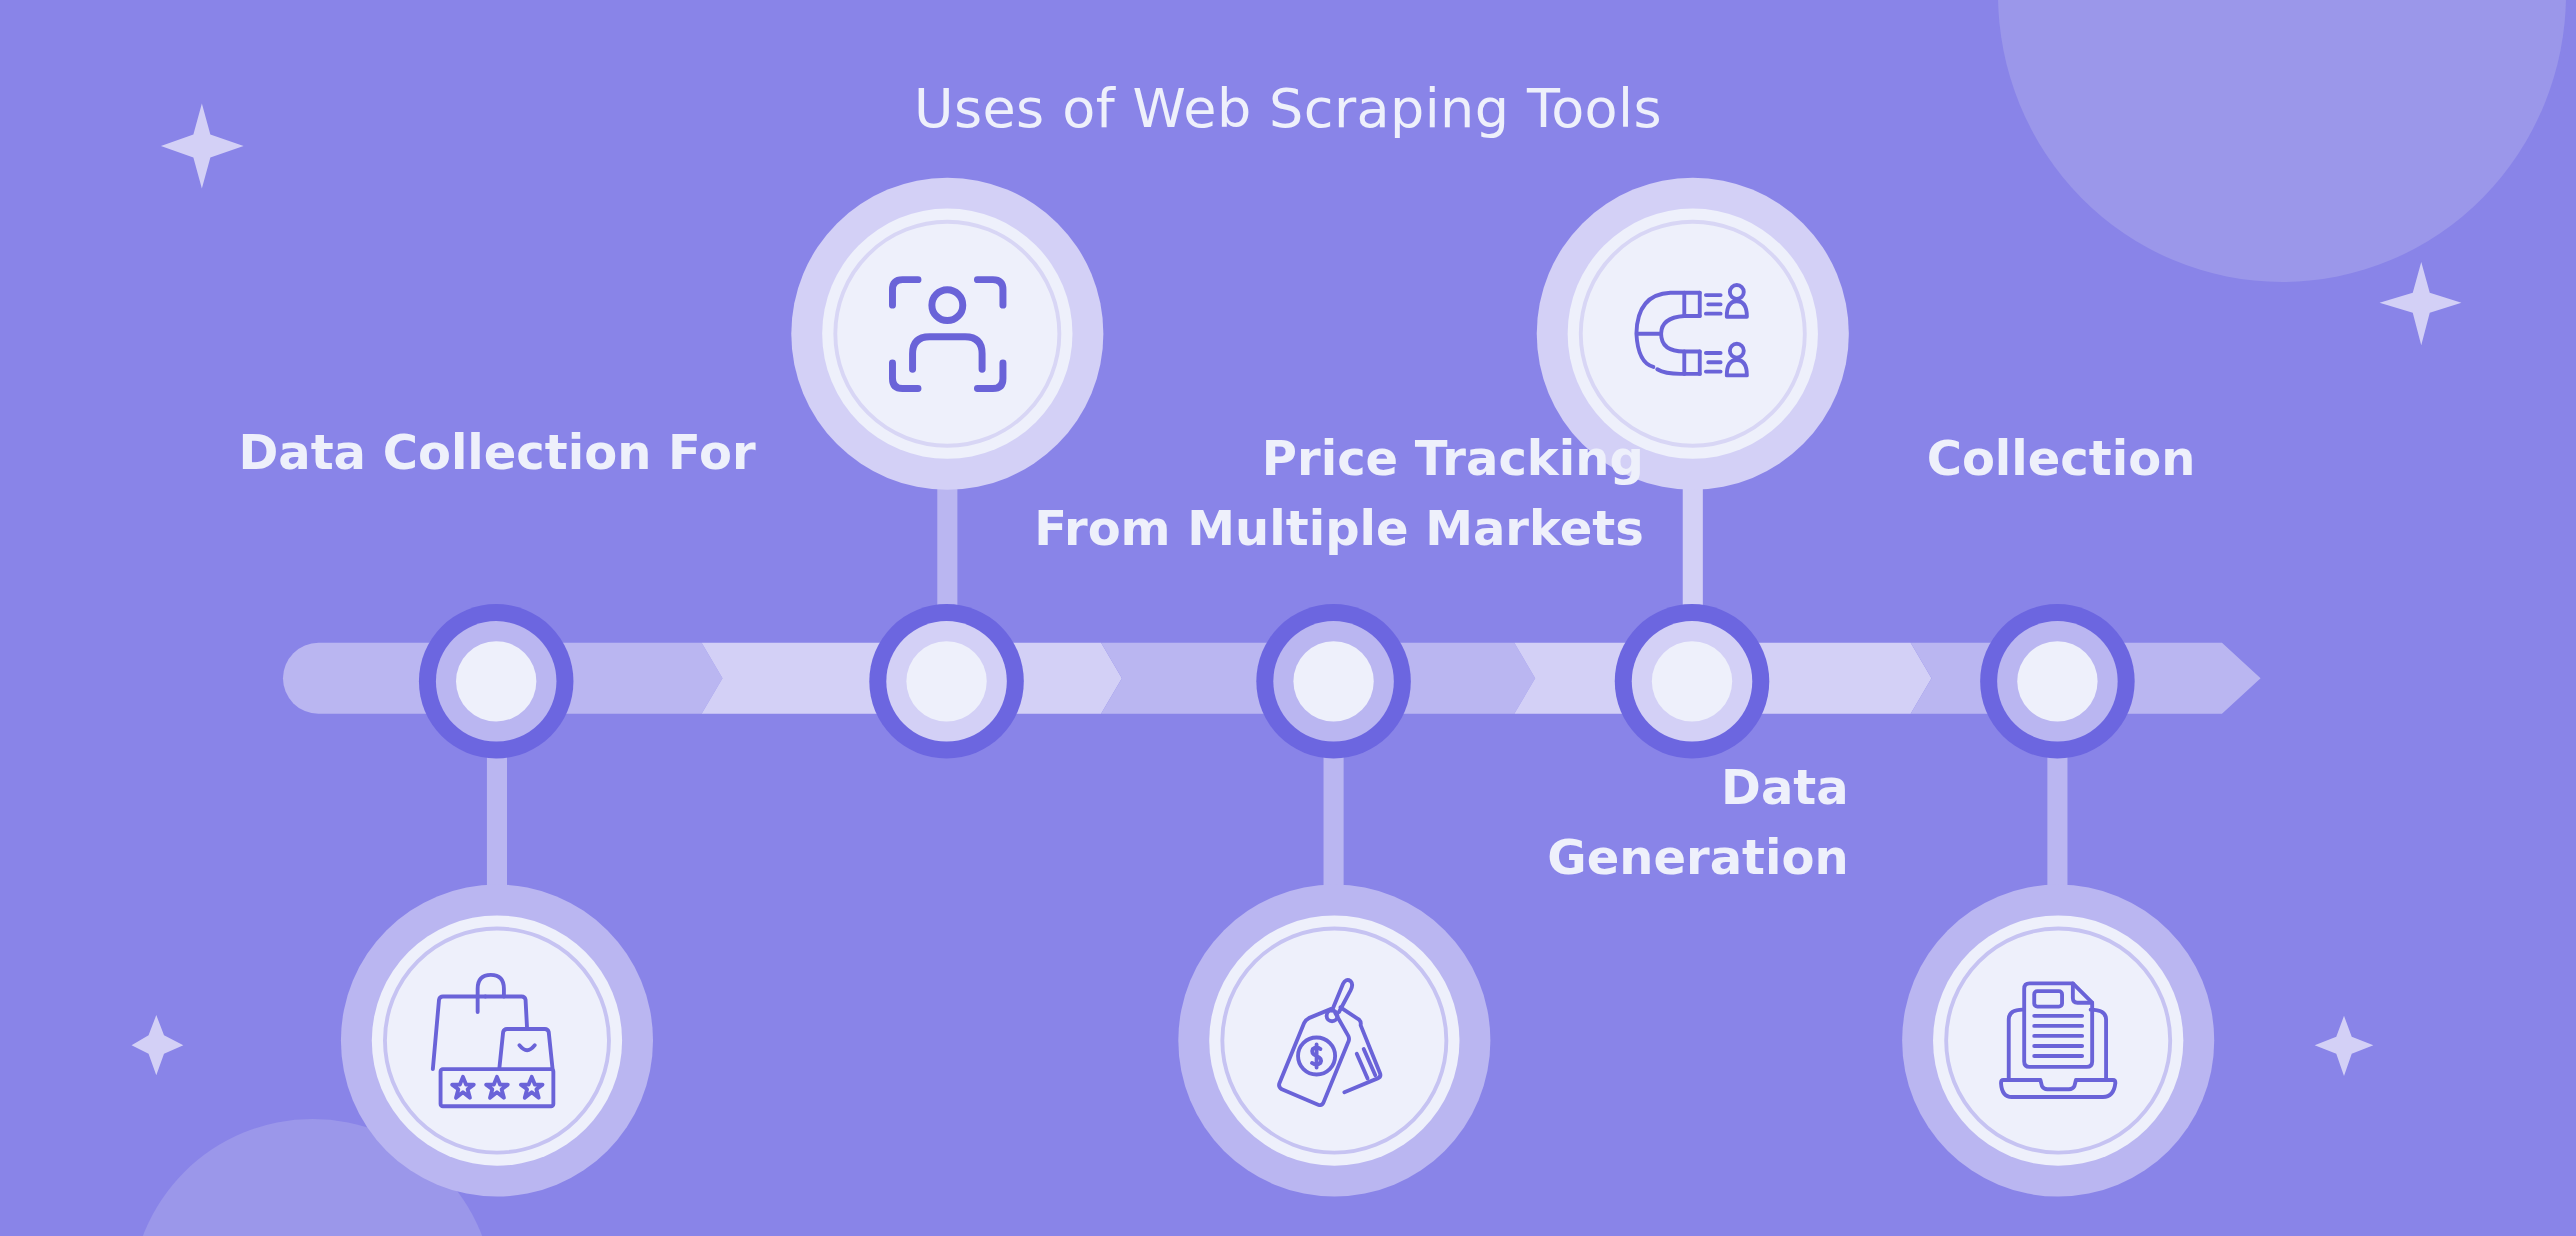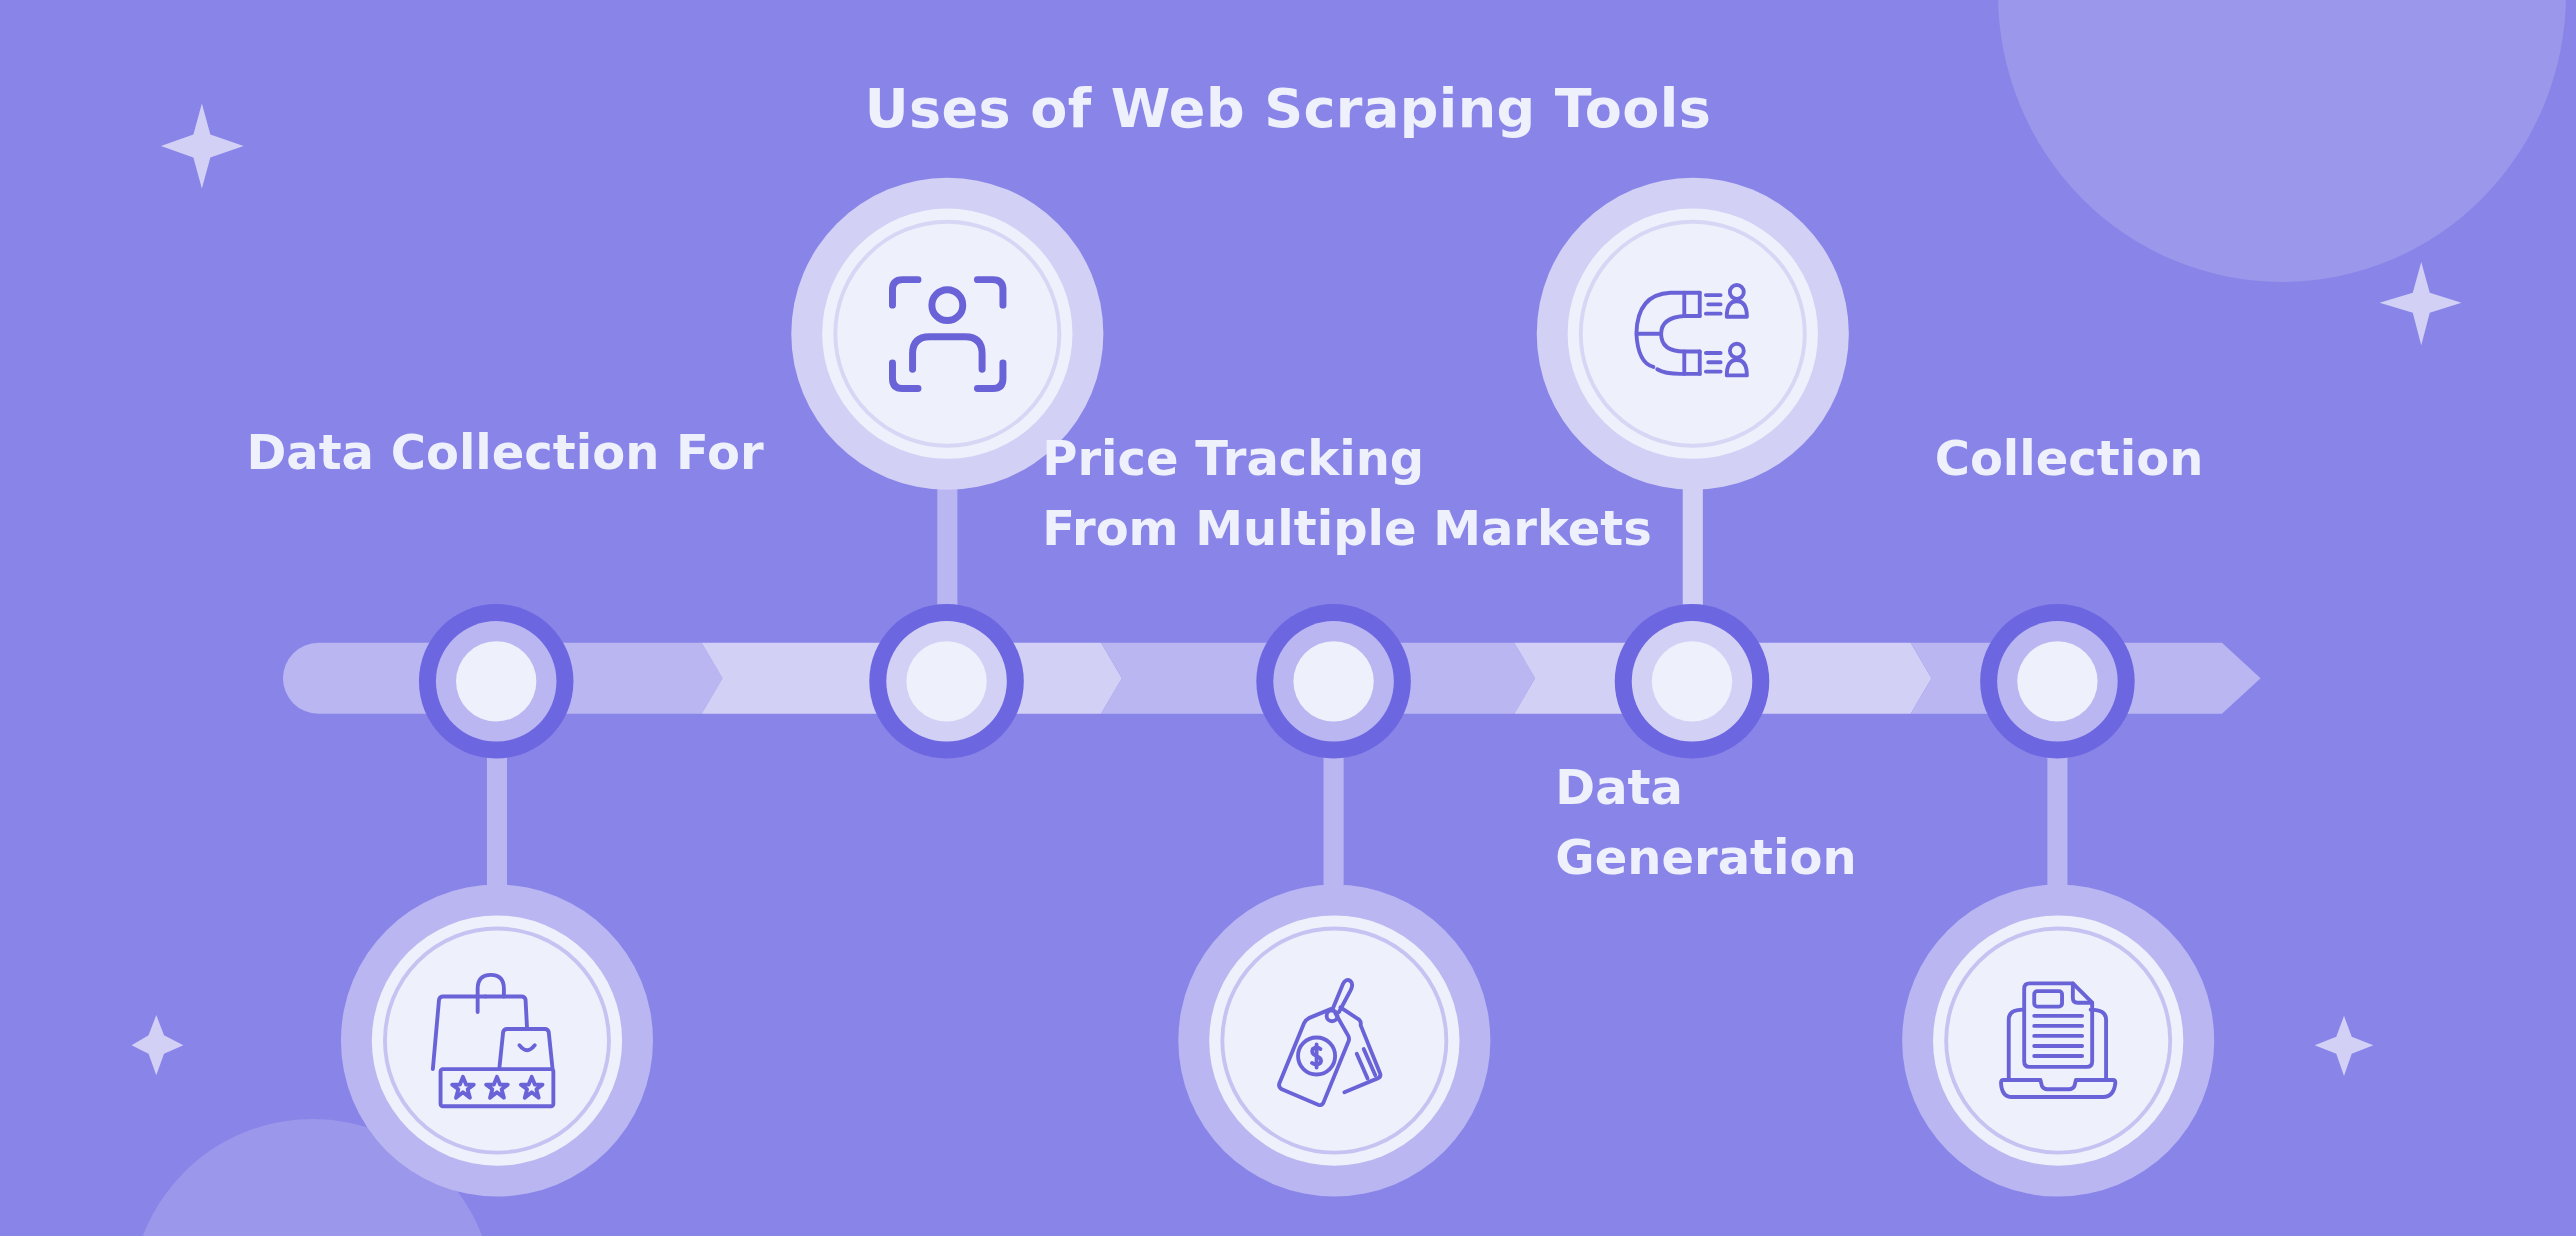--- a/index.html
+++ b/index.html
@@ -1,22 +1,22 @@
 <!DOCTYPE html>
 <html style="font-size:12.4px"><head>
 <meta charset="utf-8">
 <style>
   html, body { margin: 0; padding: 0; }
   body { width: 2576px; height: 1236px; overflow: hidden; background: #8984e8; }
   .canvas { position: relative; width: 2576px; height: 1236px; background: #8984e8; overflow: hidden; font-family: "DejaVu Sans", "Liberation Sans", sans-serif; }
   .bg-blob { position: absolute; border-radius: 50%; background: #9b97ea; }
   .blob-tr { left: 1998px; top: -294px; width: 568px; height: 576px; }
   .blob-bl { left: 131px; top: 1119px; width: 363px; height: 363px; }
-  .title { position: absolute; left: 0; width: 2576px; top: 77px; text-align: center; color: #eef0fb; font-weight: bold; font-size: 54px; letter-spacing: 0.4px; }
-  .label { position: absolute; color: #eef0fb; font-weight: bold; font-size: 48px; line-height: 70px; text-align: left; white-space: nowrap; transform: translateX(-50%); margin-left: 8px; }
+  .title { position: absolute; left: 0; width: 2576px; top: 77px; text-align: center; color: #eef0fb; font-weight: normal; font-size: 54px; letter-spacing: 0.4px; }
+  .label { position: absolute; color: #eef0fb; font-weight: bold; font-size: 48px; line-height: 70px; text-align: right; white-space: nowrap; transform: translateX(-50%); }
   svg.main { position: absolute; left: 0; top: 0; }
 </style>
 </head>
 <body>
 
 <div class="canvas">
 
   <div class="bg-blob blob-tr"></div>
   <div class="bg-blob blob-bl"></div>
 

